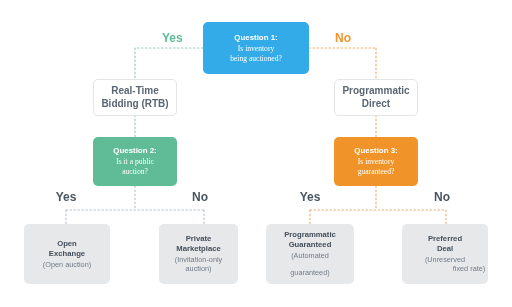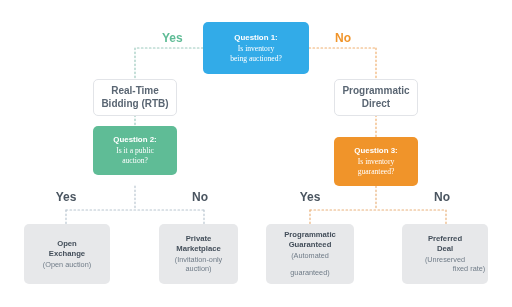--- a/index.html
+++ b/index.html
@@ -145,21 +145,21 @@
   <div class="node plain-node" style="left:93px; top:79px; width:84px; height:37px;">
     <span>Real-Time</span>
     <span>Bidding (RTB)</span>
   </div>
 
   <div class="node plain-node" style="left:334px; top:79px; width:84px; height:37px;">
     <span>Programmatic</span>
     <span>Direct</span>
   </div>
 
-  <div class="node q-node" style="left:93px; top:126px; width:84px; height:49px; background:#5fbc96;">
+  <div class="node q-node" style="left:93px; top:137px; width:84px; height:49px; background:#5fbc96;">
     <span class="title">Question 2:</span>
     <span class="line2">Is it a public</span>
     <span class="line3">auction?</span>
   </div>
 
   <div class="node q-node" style="left:334px; top:137px; width:84px; height:49px; background:#f0942a;">
     <span class="title">Question 3:</span>
     <span class="line2">Is inventory</span>
     <span class="line3">guaranteed?</span>
   </div>

